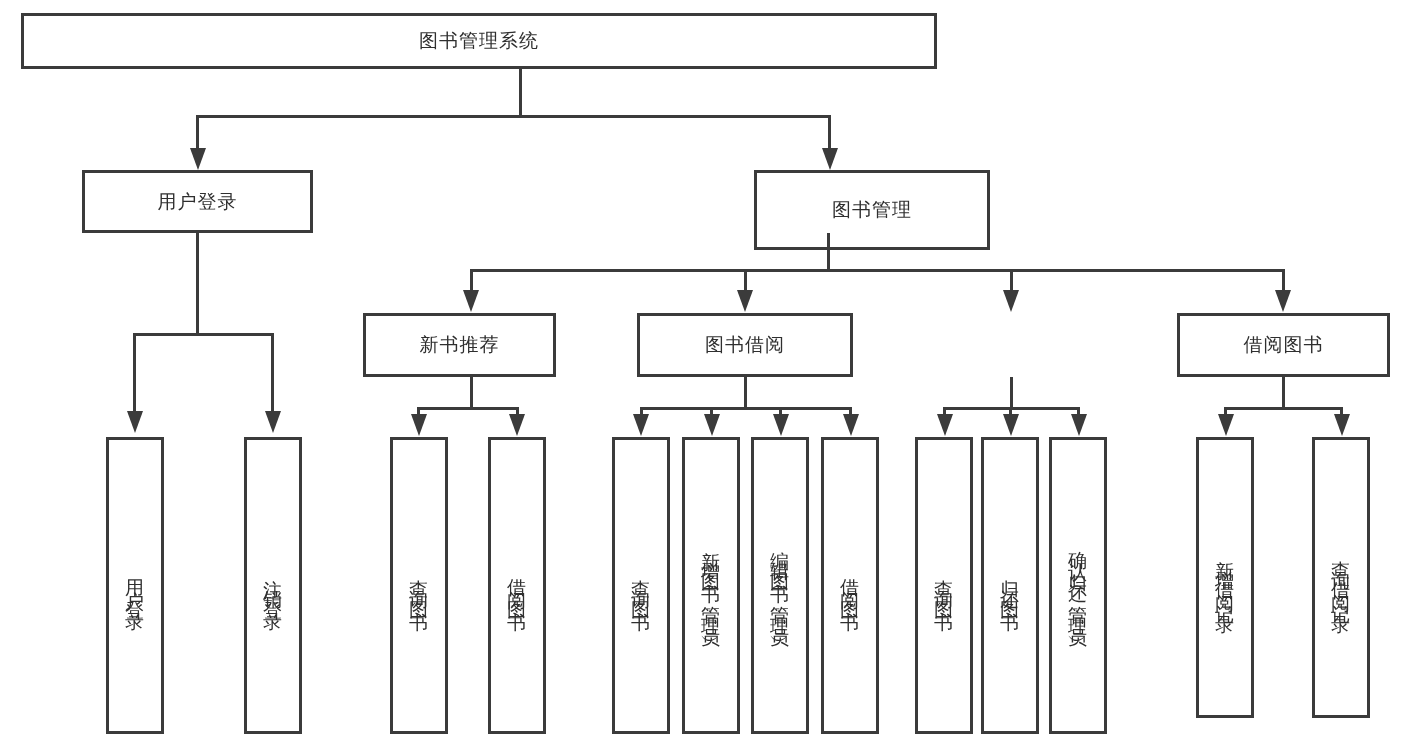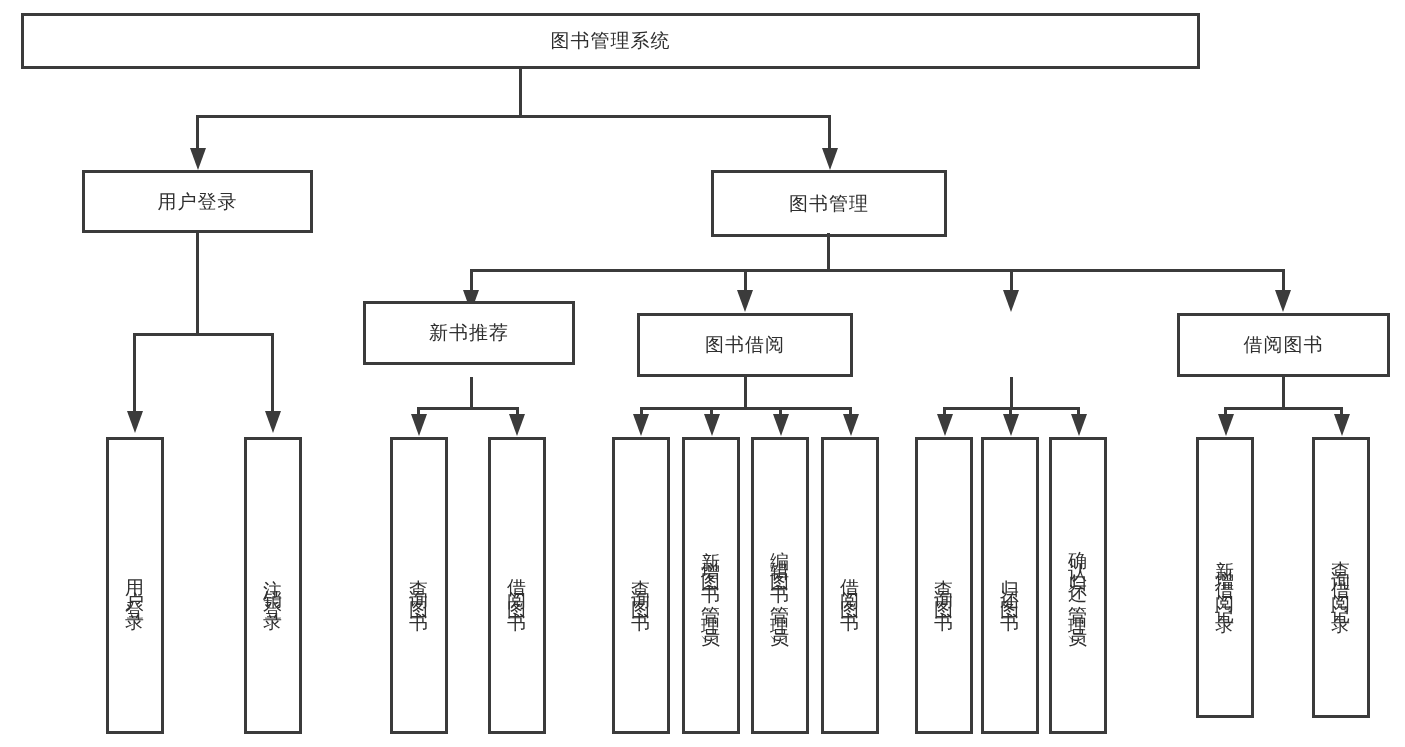--- a/index.html
+++ b/index.html
@@ -35,33 +35,33 @@
     position:absolute;left:1186px;top:719px;width:210px;
     font-size:17px;color:var(--watermark);white-space:nowrap;
     text-shadow:0 0 1px rgba(255,255,255,.8);
   }
 </style>
 </head>
 <body>
 
 <div class="canvas">
 
-  <div class="box" style="left:21px;top:13px;width:1179px;height:56px">图书管理系统</div>
+  <div class="box" style="left:21px;top:13px;width:916px;height:56px">图书管理系统</div>
 
   <div>
     <div class="vline" style="left:519px;top:69px;height:49px"></div>
     <div class="hline" style="left:196px;top:115px;width:635px"></div>
     <div class="vline" style="left:196px;top:115px;height:34px"></div>
     <div class="arrow" style="left:190px;top:148px"></div>
     <div class="vline" style="left:828px;top:115px;height:34px"></div>
     <div class="arrow" style="left:822px;top:148px"></div>
   </div>
 
   <div class="box" style="left:82px;top:170px;width:231px;height:63px">用户登录</div>
-  <div class="box" style="left:711px;top:170px;width:236px;height:67px">图书管理</div>
+  <div class="box" style="left:754px;top:170px;width:236px;height:80px">图书管理</div>
 
   <div>
     <div class="vline" style="left:196px;top:233px;height:103px"></div>
     <div class="hline" style="left:133px;top:333px;width:141px"></div>
     <div class="vline" style="left:133px;top:333px;height:78px"></div>
     <div class="arrow" style="left:127px;top:411px"></div>
     <div class="vline" style="left:271px;top:333px;height:78px"></div>
     <div class="arrow" style="left:265px;top:411px"></div>
   </div>
 
@@ -71,21 +71,21 @@
     <div class="vline" style="left:470px;top:269px;height:21px"></div>
     <div class="arrow" style="left:463px;top:290px"></div>
     <div class="vline" style="left:744px;top:269px;height:21px"></div>
     <div class="arrow" style="left:737px;top:290px"></div>
     <div class="vline" style="left:1010px;top:269px;height:21px"></div>
     <div class="arrow" style="left:1003px;top:290px"></div>
     <div class="vline" style="left:1282px;top:269px;height:21px"></div>
     <div class="arrow" style="left:1275px;top:290px"></div>
   </div>
 
-  <div class="box" style="left:363px;top:301px;width:212px;height:64px">新书推荐</div>
+  <div class="box" style="left:363px;top:313px;width:193px;height:64px">新书推荐</div>
   <div class="box" style="left:637px;top:313px;width:216px;height:64px">图书借阅</div>
   <div class="box" style="left:1177px;top:313px;width:213px;height:64px">借阅图书</div>
 
   <div>
     <div class="vline" style="left:470px;top:377px;height:33px"></div>
     <div class="hline" style="left:417px;top:407px;width:102px"></div>
     <div class="vline" style="left:417px;top:407px;height:8px"></div>
     <div class="arrow" style="left:411px;top:414px"></div>
     <div class="vline" style="left:516px;top:407px;height:8px"></div>
     <div class="arrow" style="left:509px;top:414px"></div>

